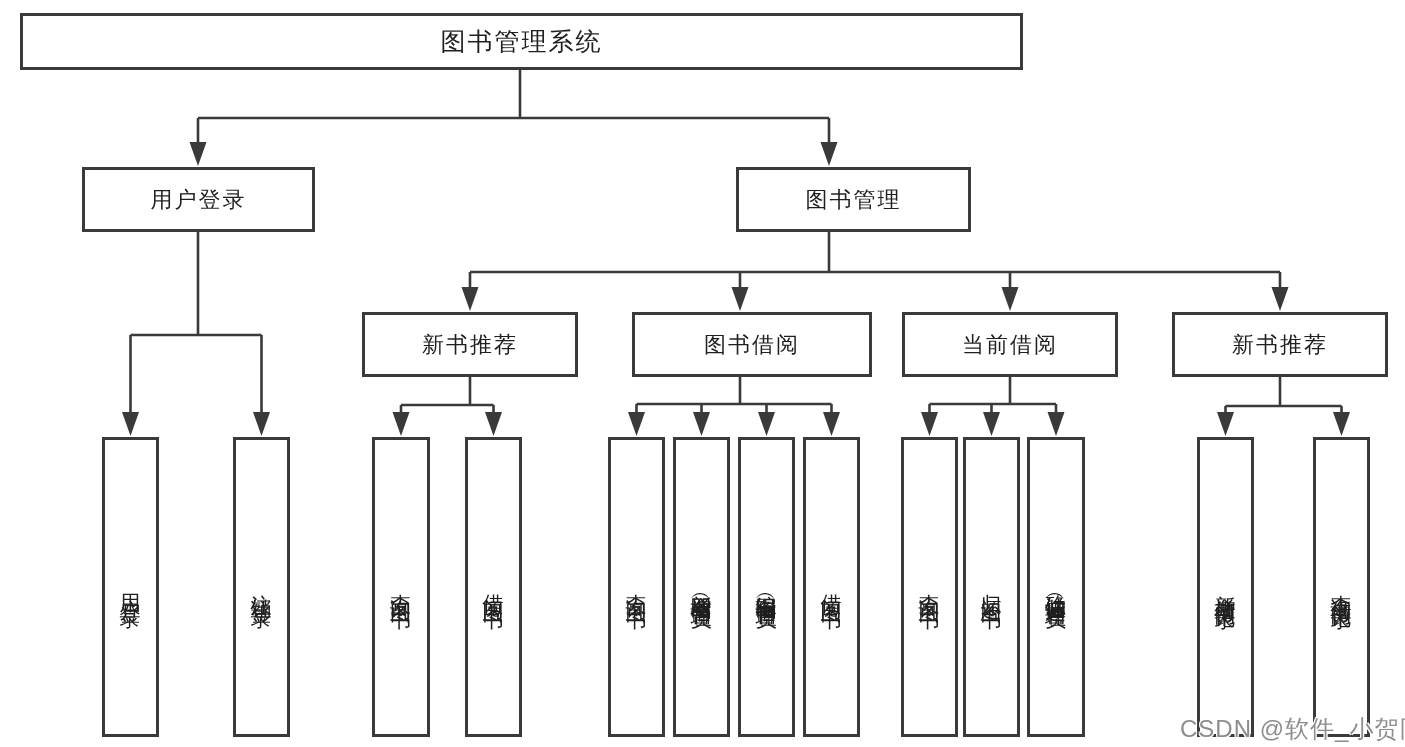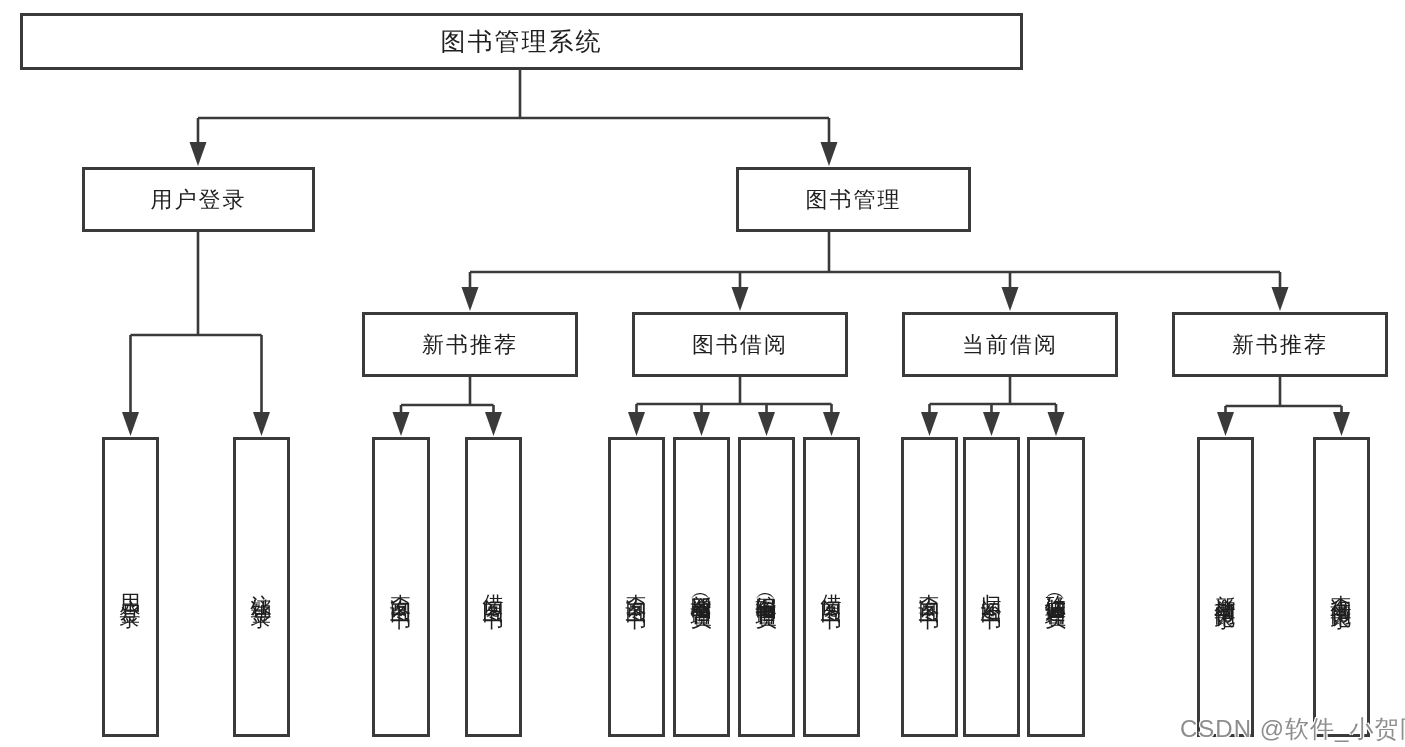--- a/index.html
+++ b/index.html
@@ -105,21 +105,21 @@
     <polygon points="1217,412 1234,412 1225.5,436"></polygon>
     <polygon points="1333,412 1350,412 1341.5,436"></polygon>
   </svg>
 
   <div class="node root" style="left:20px; top:13px; width:1003px; height:57px;">图书管理系统</div>
 
   <div class="node" style="left:82px; top:167px; width:233px; height:65px;">用户登录</div>
   <div class="node" style="left:712px; top:167px; width:235px; height:65px;margin-left:24px;">图书管理</div>
 
   <div class="node" style="left:362px; top:312px; width:216px; height:65px;">新书推荐</div>
-  <div class="node" style="left:632px; top:312px; width:216px; height:65px;">图书借阅</div>
+  <div class="node" style="left:632px; top:312px; width:240px; height:65px;">图书借阅</div>
   <div class="node" style="left:902px; top:312px; width:216px; height:65px;">当前借阅</div>
   <div class="node" style="left:1172px; top:312px; width:216px; height:65px;">新书推荐</div>
 
   <div class="vnode" style="left:102px; top:437px; width:57px; height:300px;">用户登录</div>
   <div class="vnode" style="left:233px; top:437px; width:57px; height:300px;">注销登录</div>
 
   <div class="vnode" style="left:372px; top:437px; width:58px; height:300px;">查询图书</div>
   <div class="vnode" style="left:465px; top:437px; width:57px; height:300px;">借阅图书</div>
 
   <div class="vnode" style="left:608px; top:437px; width:57px; height:300px;">查询图书</div>

